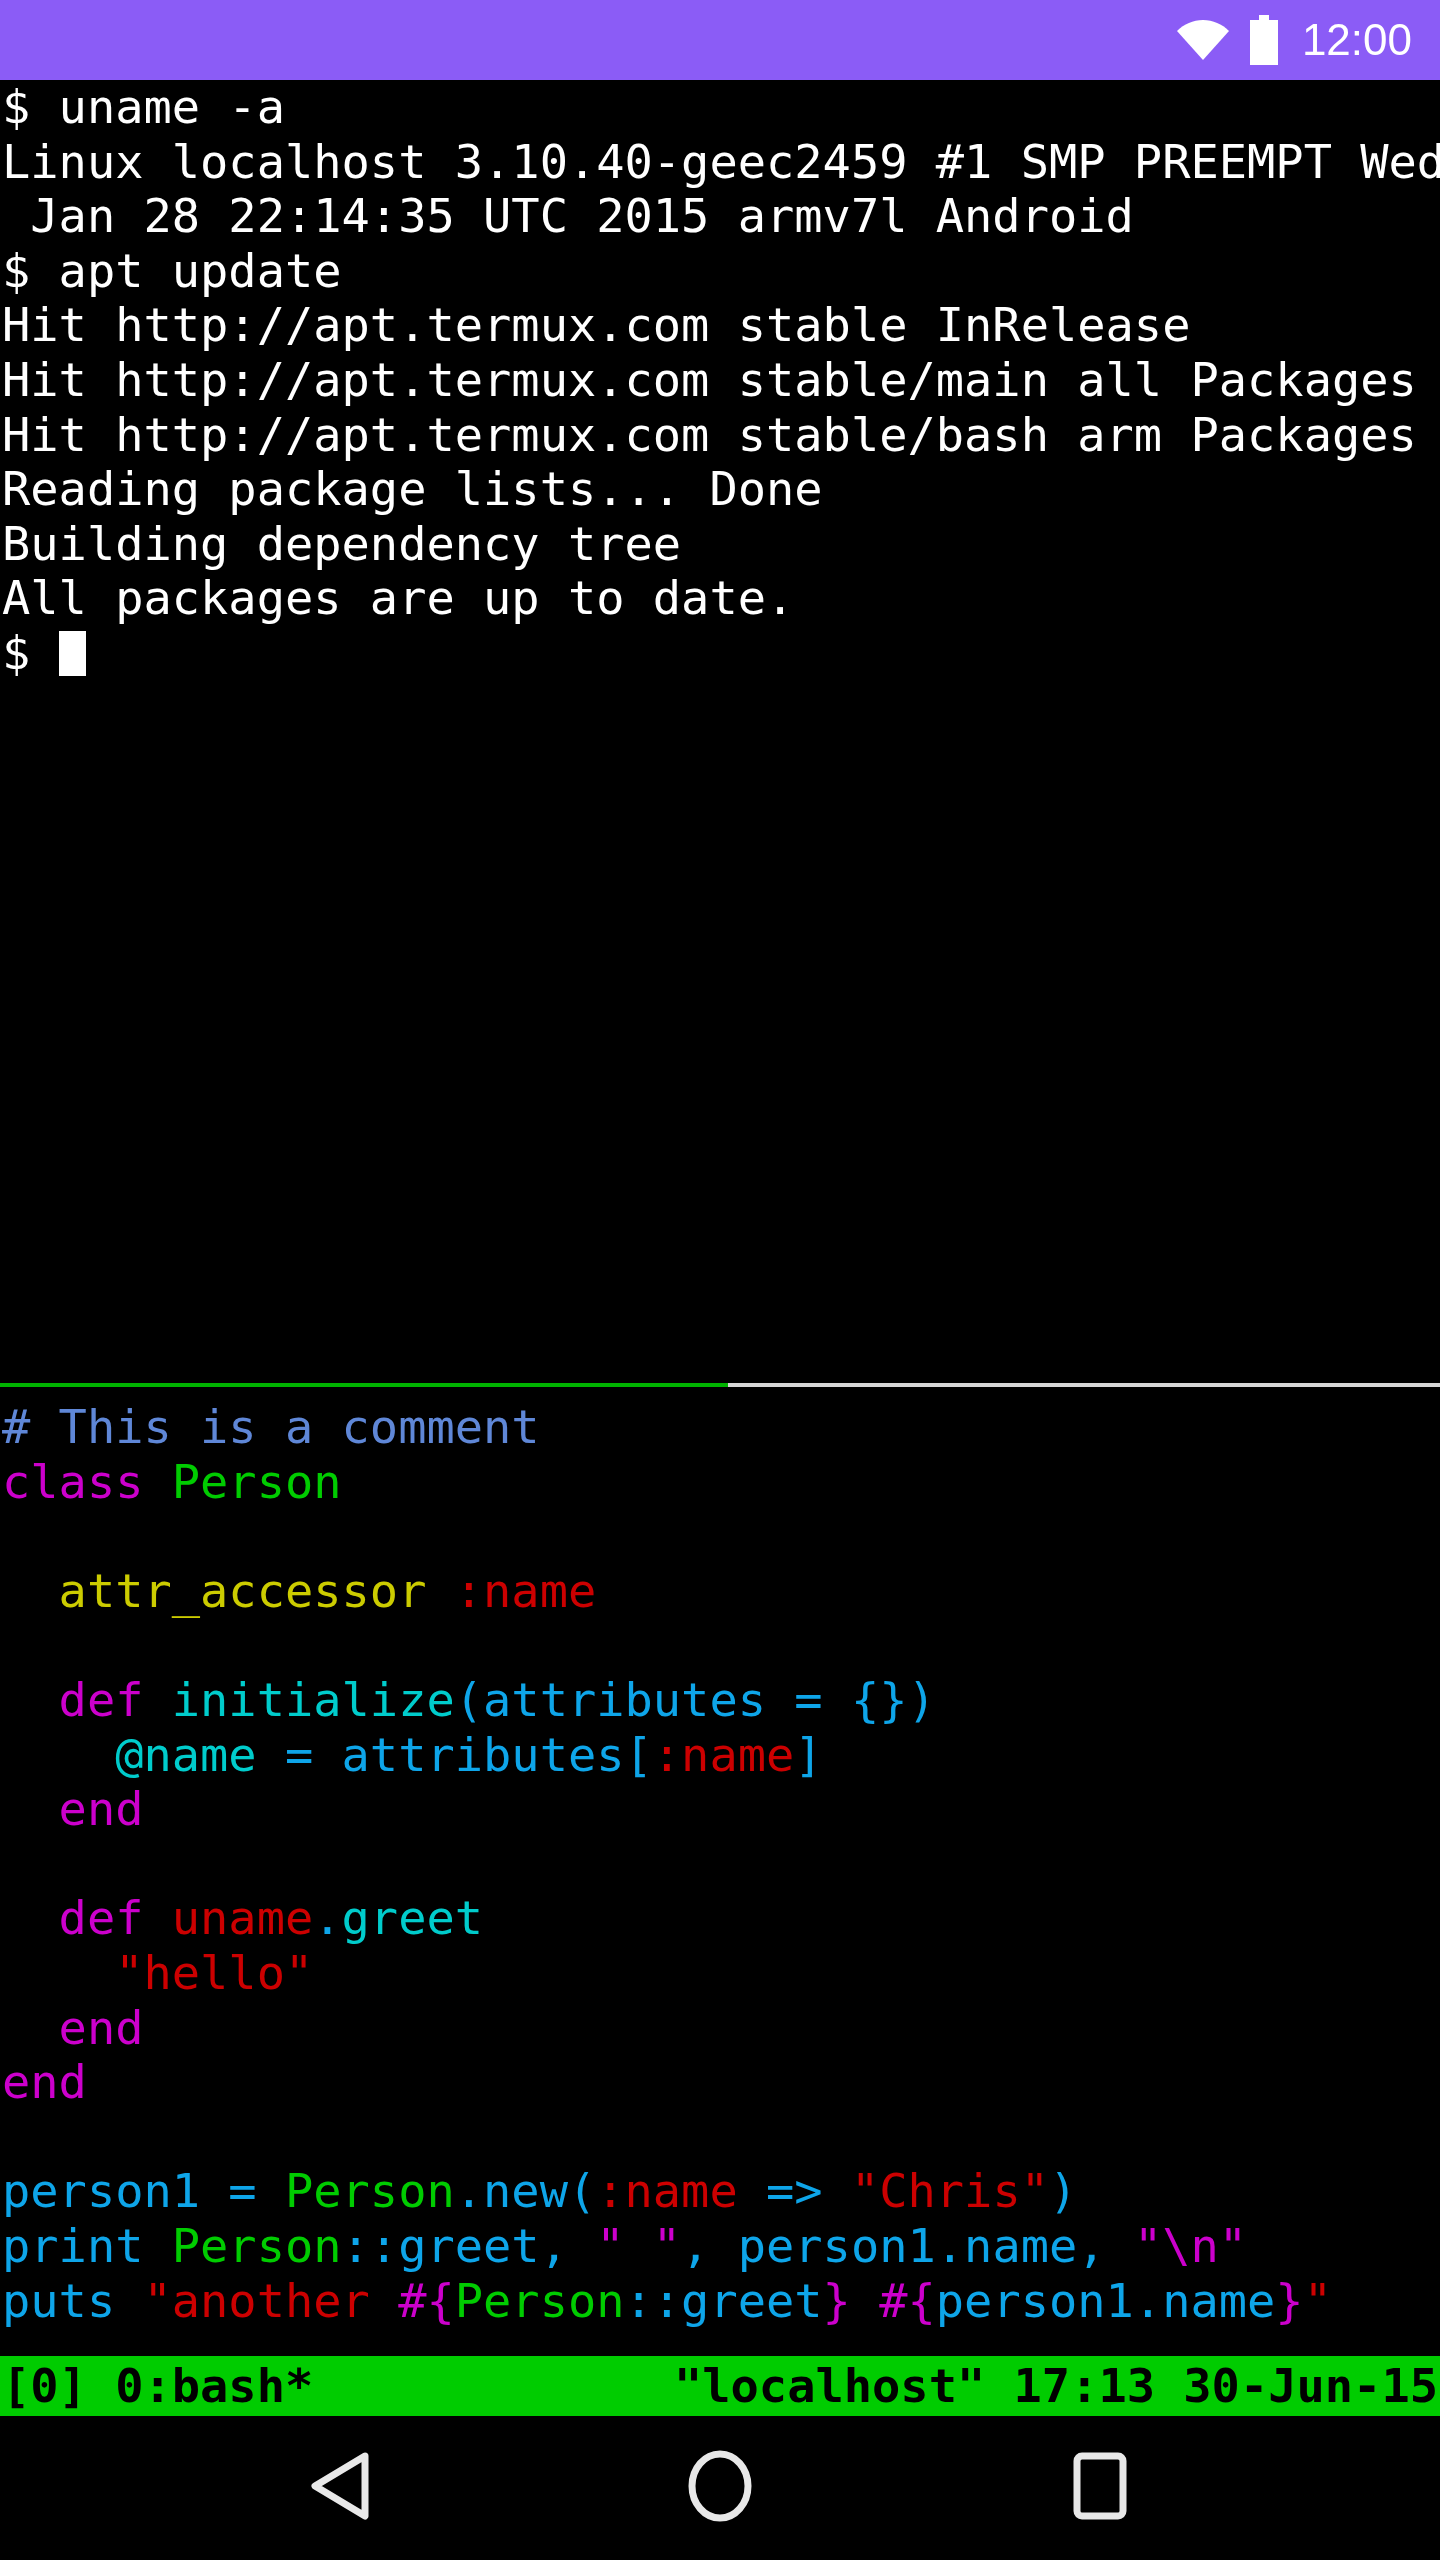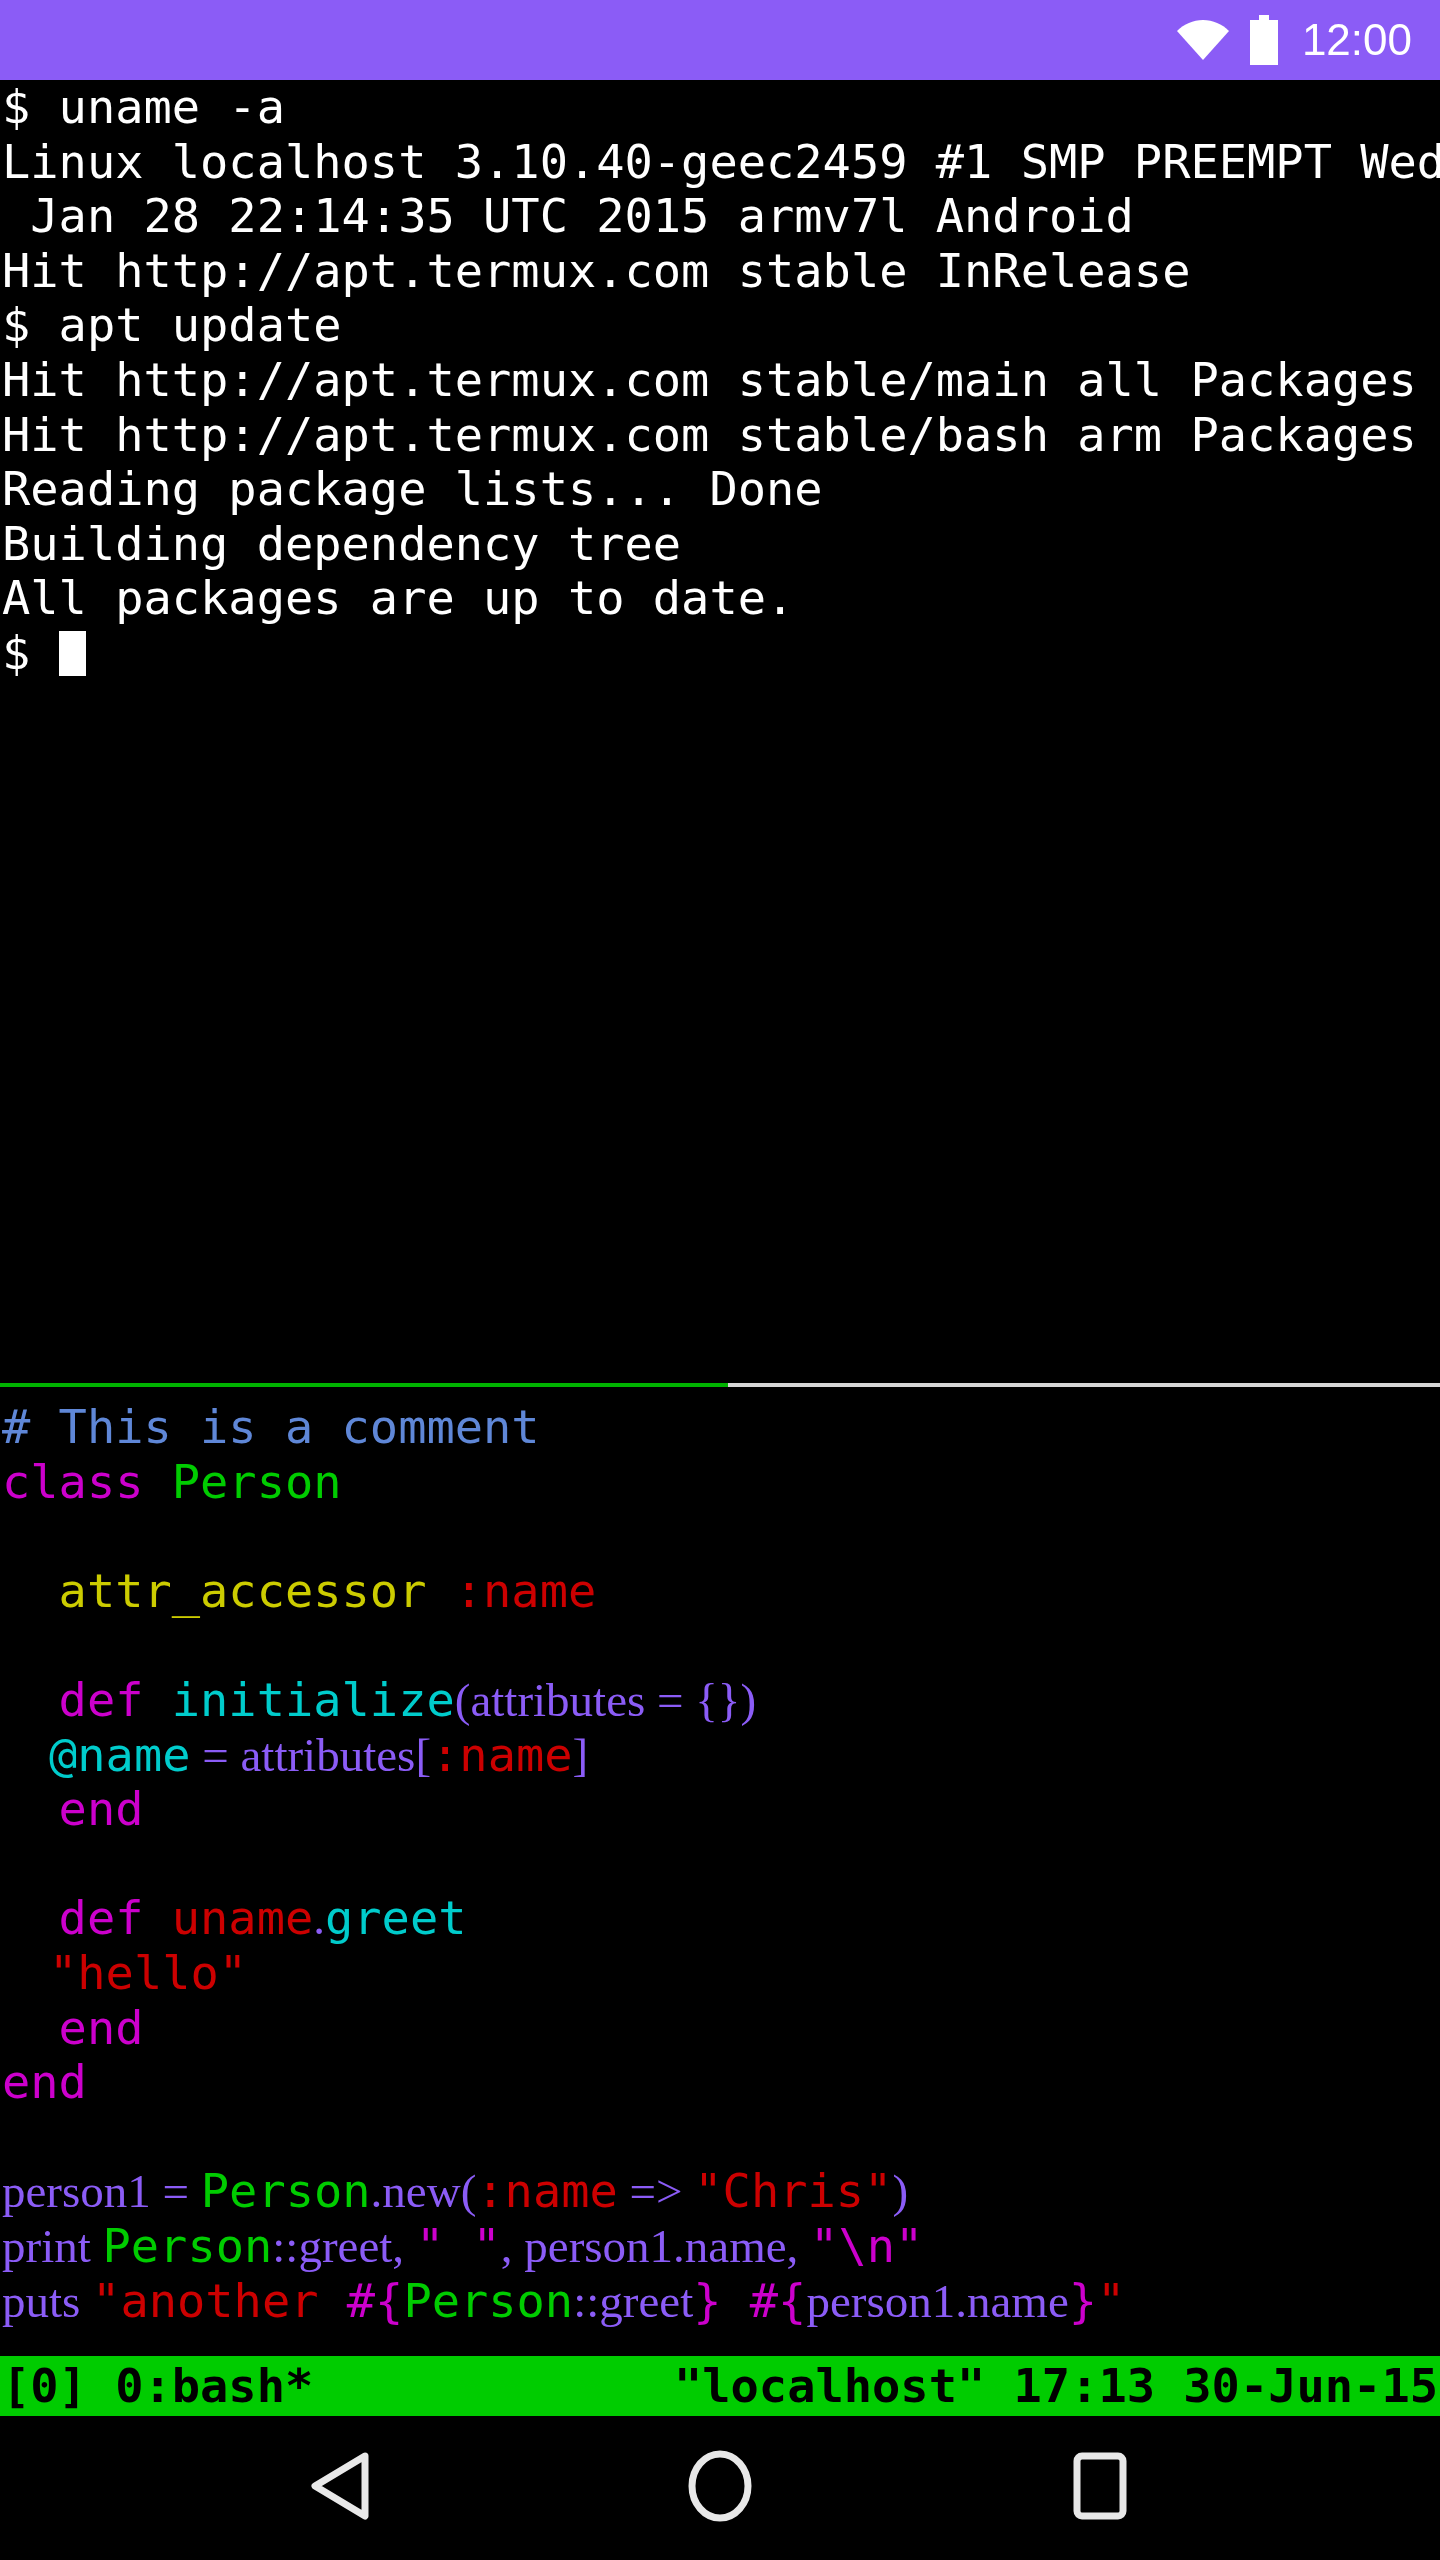--- a/index.html
+++ b/index.html
@@ -90,21 +90,21 @@
   
   .cursor-block {
     display: inline-block;
     width: 27px;
     height: 45px;
     background: #ffffff;
     vertical-align: -7px;
   }
 
   
-  .c-white   { color: #8b5cf6; font-family: Liberation Serif, serif; }
+  .c-white   { color: #0ea5e9; }
   .c-comment { color: #5f87d7; }
   .c-magenta { color: #cc00cc; }
   .c-green   { color: #00cc00; }
   .c-yellow  { color: #cccc00; }
   .c-red     { color: #cc0000; }
   .c-cyan    { color: #00cccc; }
 
   
   #tmux-status {
     flex: 0 0 60px;
@@ -162,22 +162,22 @@
     <span id="status-clock">12:00</span>
   </div>
 
   <div id="terminal">
 
     <div class="pane" id="pane-shell">
       <div id="shell-lines">
           <div class="line">$ uname -a</div>
           <div class="line">Linux localhost 3.10.40-geec2459 #1 SMP PREEMPT Wed</div>
           <div class="line"> Jan 28 22:14:35 UTC 2015 armv7l Android</div>
+          <div class="line">$ apt update</div>
           <div class="line">Hit http://apt.termux.com stable InRelease</div>
-          <div class="line">$ apt update</div>
           <div class="line">Hit http://apt.termux.com stable/main all Packages</div>
           <div class="line">Hit http://apt.termux.com stable/bash arm Packages</div>
           <div class="line">Reading package lists... Done</div>
           <div class="line">Building dependency tree</div>
           <div class="line">All packages are up to date.</div>
         </div>
       <div class="line"><span>$ </span><span class="cursor-block"></span></div>
     </div>
 
     <div id="pane-divider">

